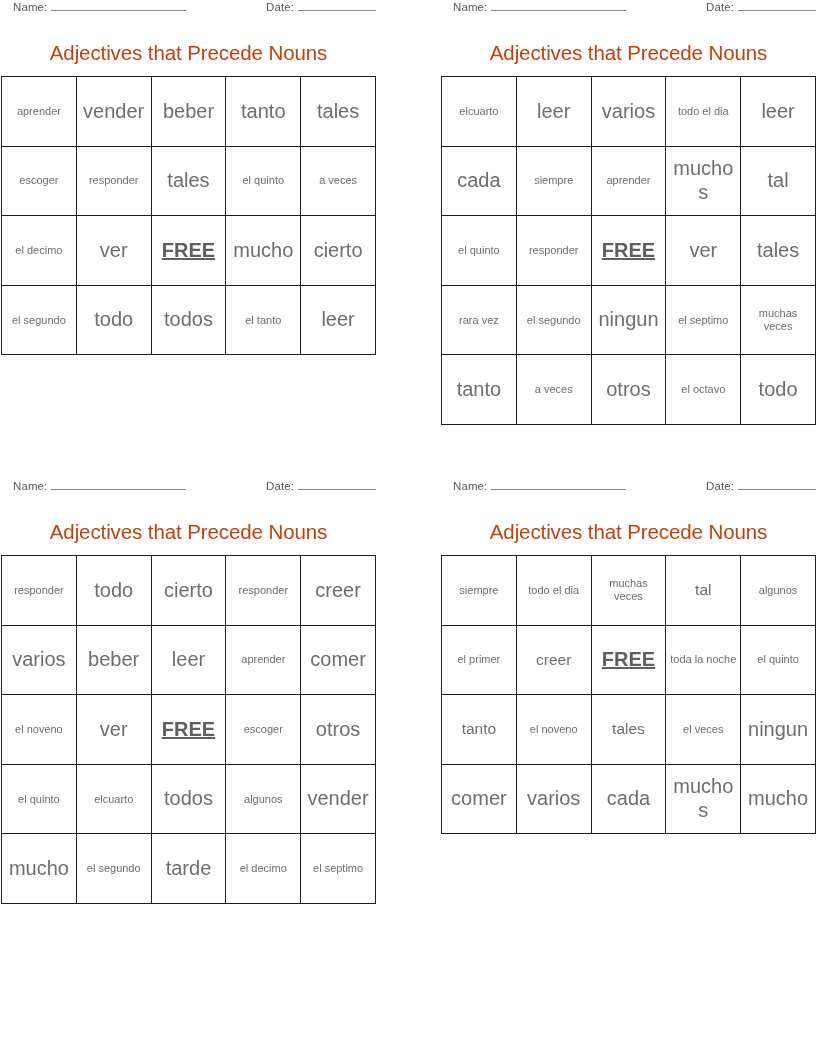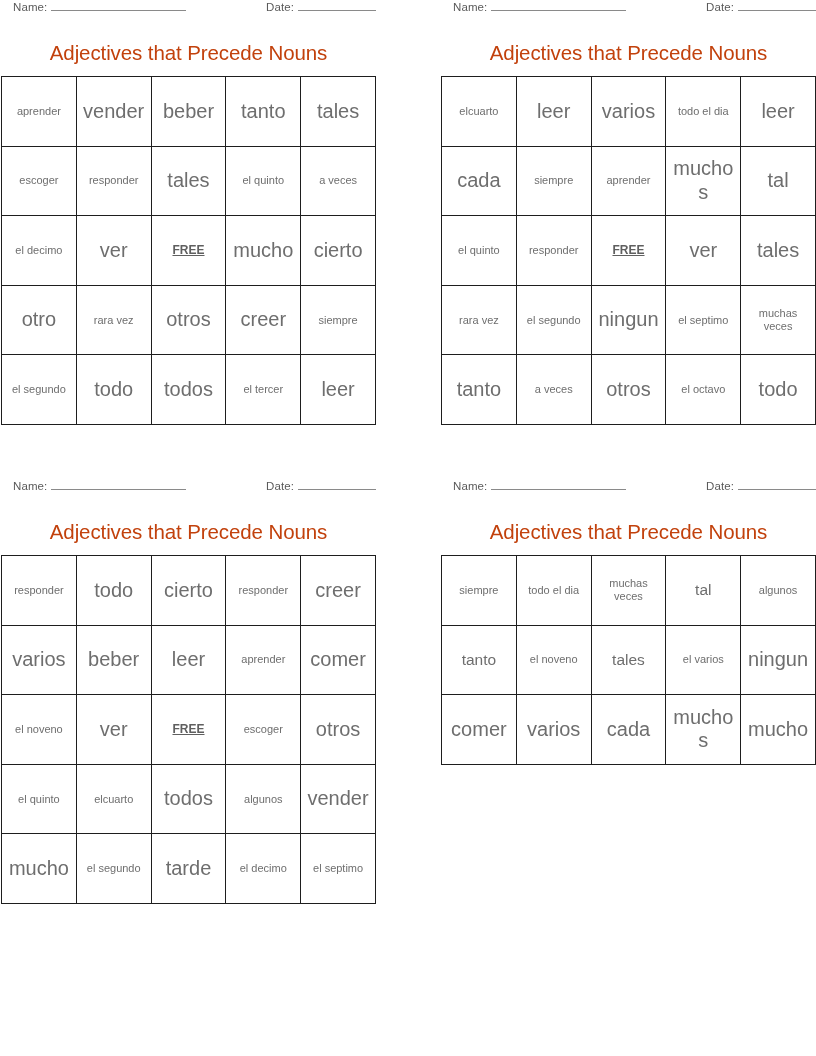--- a/index.html
+++ b/index.html
@@ -68,21 +68,21 @@
     padding:1px 2px;
     line-height:1.18;
     overflow:hidden;
     word-wrap:break-word;
   }
   td.s2 { font-size:11px;   }
   td.s4 { font-size:15.5px; }
   td.s5 { font-size:20px; }
   td.free {
     font-weight:bold;
-    font-size:12px;
+    font-size:20px;
     text-decoration:underline;
     color:#5f5f5f;
   }
 </style>
 </head>
 <body>
 
 <div class="card card-tl">
   <div class="namedate">
     <span class="nd-label">Name:</span>
@@ -109,31 +109,24 @@
       <td class="s2">a veces</td>
     </tr>
     <tr>
       <td class="s2">el decimo</td>
       <td class="s5">ver</td>
       <td class="free">FREE</td>
       <td class="s5">mucho</td>
       <td class="s5">cierto</td>
     </tr>
     <tr>
-      <td class="s5">otro</td>
-      <td class="s2">rara vez</td>
-      <td class="s5">otros</td>
-      <td class="s5">creer</td>
-      <td class="s2">siempre</td>
-    </tr>
-    <tr>
       <td class="s2">el segundo</td>
       <td class="s5">todo</td>
       <td class="s5">todos</td>
-      <td class="s2">el tercer</td>
+      <td class="s2">el tanto</td>
       <td class="s5">leer</td>
     </tr>
   </tbody>
     </table>
 </div>
 
 <div class="card card-tr">
   <div class="namedate">
     <span class="nd-label">Name:</span>
     <span class="nd-rule name"></span>
@@ -245,24 +238,31 @@
   <table class="bingo-grid">
       <tbody>
     <tr>
       <td class="s2">siempre</td>
       <td class="s2">todo el dia</td>
       <td class="s2">muchas veces</td>
       <td class="s4">tal</td>
       <td class="s2">algunos</td>
     </tr>
     <tr>
+      <td class="s2">el primer</td>
+      <td class="s4">creer</td>
+      <td class="free">FREE</td>
+      <td class="s2">toda la noche</td>
+      <td class="s2">el quinto</td>
+    </tr>
+    <tr>
       <td class="s4">tanto</td>
       <td class="s2">el noveno</td>
       <td class="s4">tales</td>
-      <td class="s2">el varios</td>
+      <td class="s2">el veces</td>
       <td class="s5">ningun</td>
     </tr>
     <tr>
       <td class="s5">comer</td>
       <td class="s5">varios</td>
       <td class="s5">cada</td>
       <td class="s5">muchos</td>
       <td class="s5">mucho</td>
     </tr>
   </tbody>

